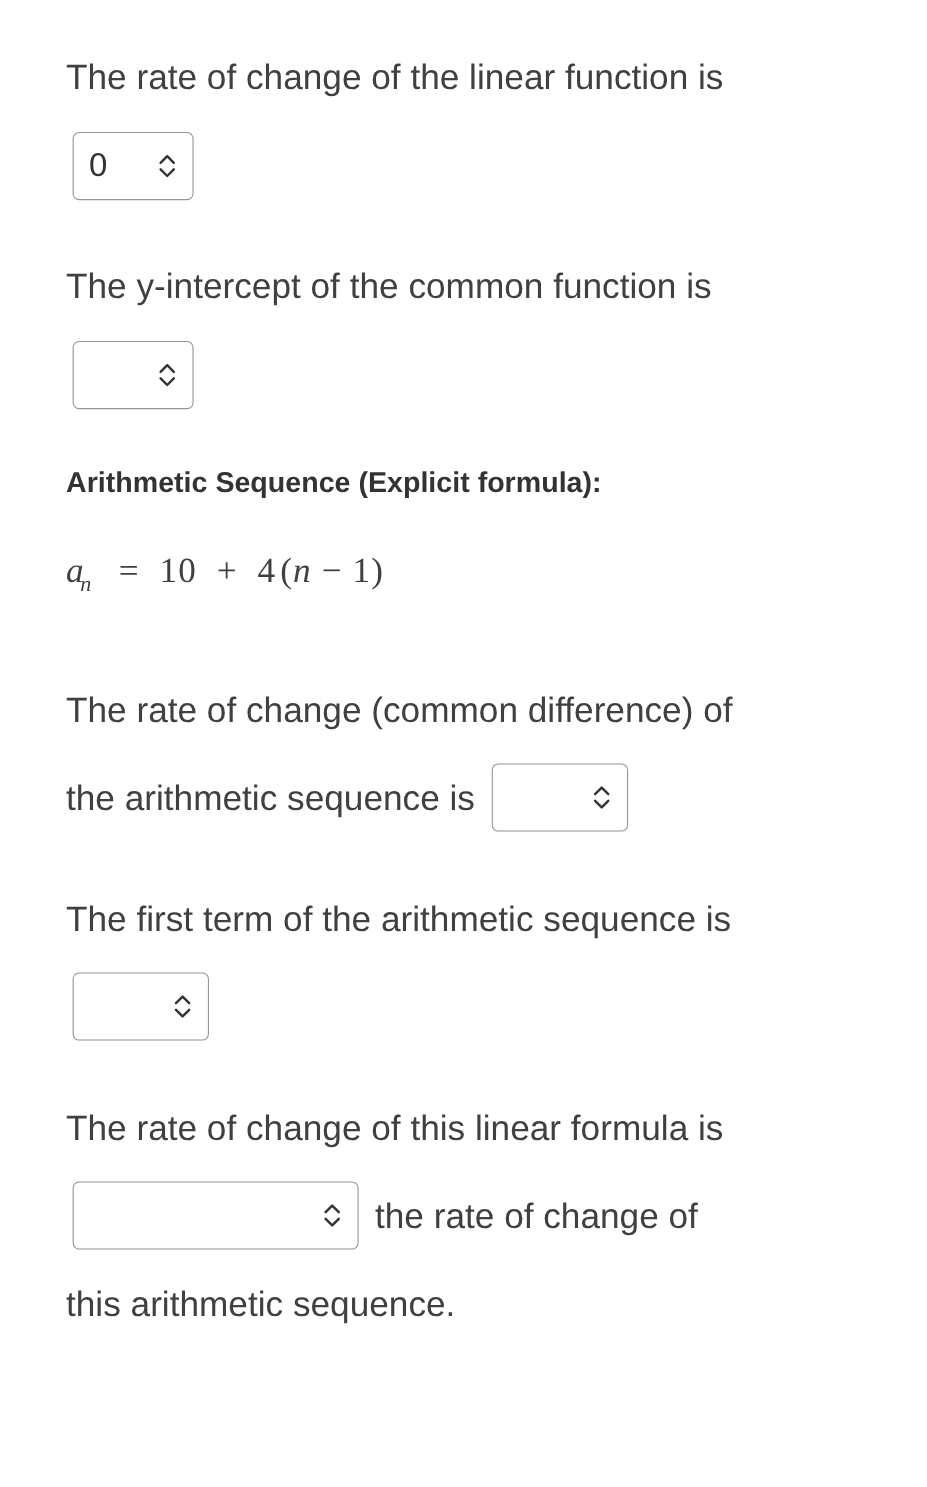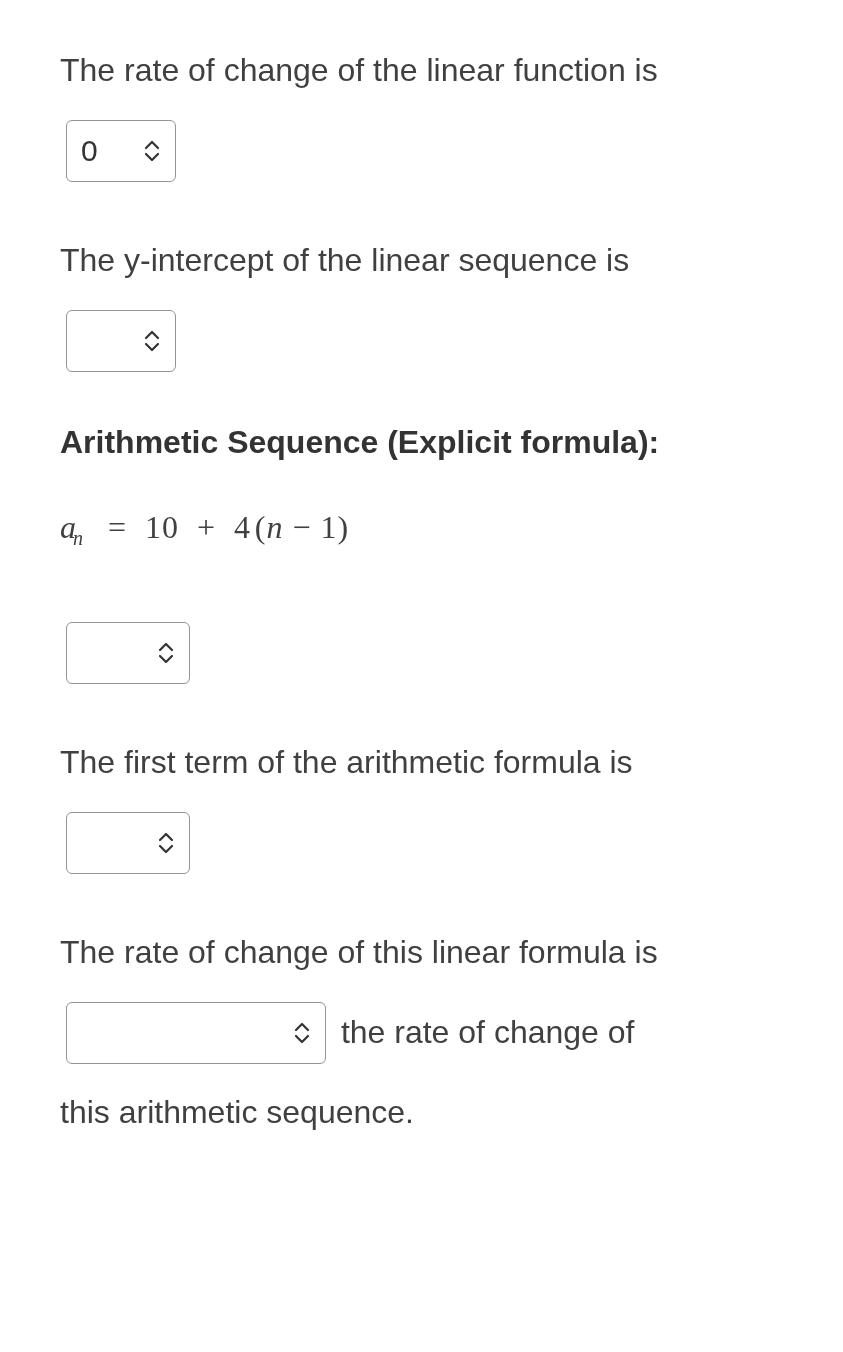--- a/index.html
+++ b/index.html
@@ -19,21 +19,21 @@
     color: #404040;
   }
   .line {
     display: block;
   }
   .heading {
     font-weight: 700;
     color: #333333;
     margin-top: 40px;
     margin-bottom: 20px;
-    font-size: 32px;
+    font-size: 26px;
     line-height: 1.4;
   }
   .formula {
     font-family: Liberation Serif, serif;
     font-size: 32px;
     margin: 40px 0 60px 0;
     line-height: 1.4;
     letter-spacing: 1px;
   }
   .formula .sub {
@@ -105,21 +105,21 @@
         <svg width="18" height="10" viewBox="0 0 18 10">
             <polyline points="3,2 9,8 15,2" fill="none" stroke="#333" stroke-width="2.2" stroke-linecap="round" stroke-linejoin="round"></polyline>
           </svg>
       </span>
     </span>
   </span>
 
   <div class="spacer-lg"></div>
 
   <span class="line">
-    <span>The y-intercept of the linear sequence is</span>
+    <span>The y-intercept of the common function is</span>
     <span class="select-wrap small">
       <span class="select-value"></span>
       <span class="chevrons">
         <svg width="18" height="10" viewBox="0 0 18 10">
             <polyline points="3,8 9,2 15,8" fill="none" stroke="#333" stroke-width="2.2" stroke-linecap="round" stroke-linejoin="round"></polyline>
           </svg>
         <svg width="18" height="10" viewBox="0 0 18 10">
             <polyline points="3,2 9,8 15,2" fill="none" stroke="#333" stroke-width="2.2" stroke-linecap="round" stroke-linejoin="round"></polyline>
           </svg>
       </span>
@@ -132,37 +132,38 @@
     <span class="var">a</span><span class="sub">n</span>
     &nbsp;<span>=</span>&nbsp;
     <span>10</span>
     &nbsp;<span>+</span>&nbsp;
     <span>4</span> <span>(</span><span class="var">n</span>
     <span>−</span>
     <span>1</span><span>)</span>
   </div>
 
   <span class="line">
+    <span>The rate of change (common difference) of the arithmetic sequence is</span>
     <span class="select-wrap medium">
       <span class="select-value"></span>
       <span class="chevrons">
         <svg width="18" height="10" viewBox="0 0 18 10">
             <polyline points="3,8 9,2 15,8" fill="none" stroke="#333" stroke-width="2.2" stroke-linecap="round" stroke-linejoin="round"></polyline>
           </svg>
         <svg width="18" height="10" viewBox="0 0 18 10">
             <polyline points="3,2 9,8 15,2" fill="none" stroke="#333" stroke-width="2.2" stroke-linecap="round" stroke-linejoin="round"></polyline>
           </svg>
       </span>
     </span>
   </span>
 
   <div class="spacer-lg"></div>
 
   <span class="line">
-    <span>The first term of the arithmetic formula is</span>
+    <span>The first term of the arithmetic sequence is</span>
     <span class="select-wrap medium">
       <span class="select-value"></span>
       <span class="chevrons">
         <svg width="18" height="10" viewBox="0 0 18 10">
             <polyline points="3,8 9,2 15,8" fill="none" stroke="#333" stroke-width="2.2" stroke-linecap="round" stroke-linejoin="round"></polyline>
           </svg>
         <svg width="18" height="10" viewBox="0 0 18 10">
             <polyline points="3,2 9,8 15,2" fill="none" stroke="#333" stroke-width="2.2" stroke-linecap="round" stroke-linejoin="round"></polyline>
           </svg>
       </span>

